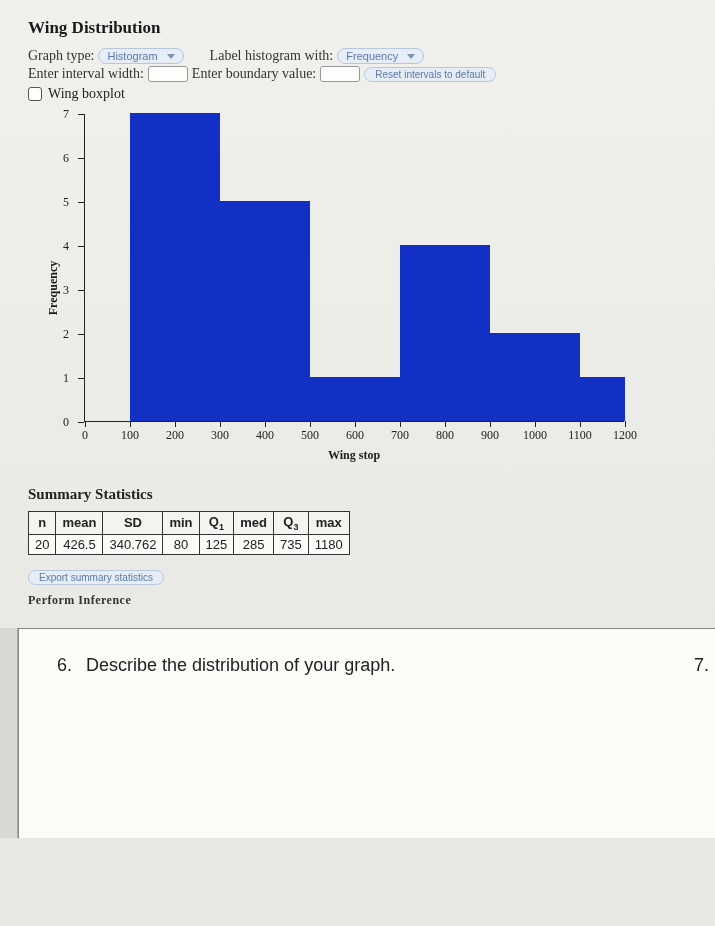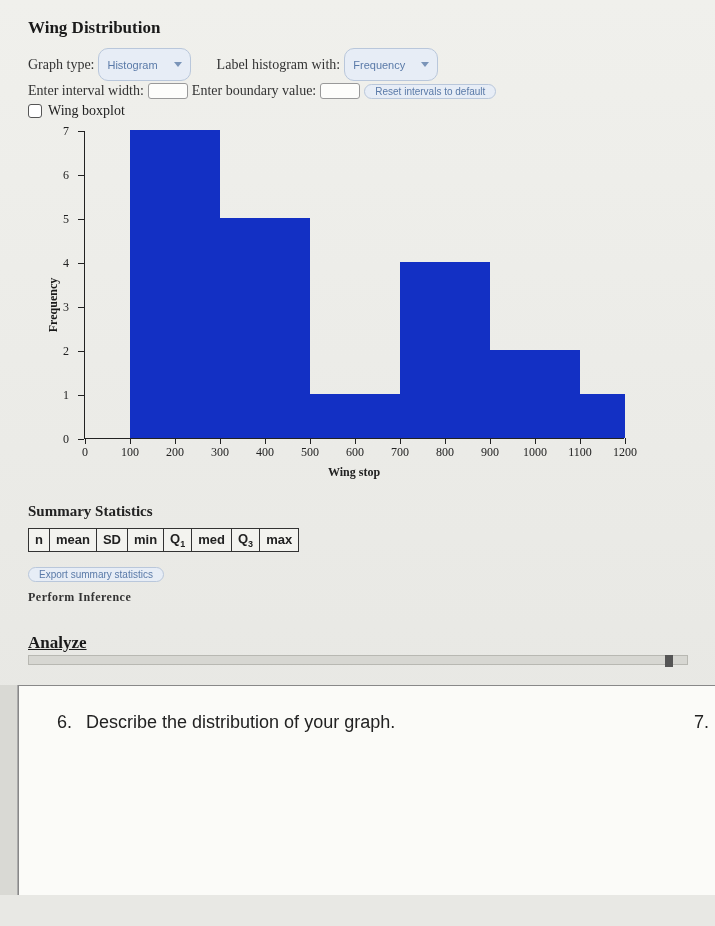--- a/index.html
+++ b/index.html
@@ -28,30 +28,30 @@
     align-items: center;
     gap: 4px;
     flex-wrap: wrap;
     margin-bottom: 2px;
     text-align: right;
   }
   .controls-row .label { white-space: nowrap; }
   .pill {
     display: inline-flex;
     align-items: center;
-    gap: 16px;
+    gap: 9px;
     background: #e7edf6;
     border: 1px solid #b9c7db;
     border-radius: 10px;
     padding: 1px 8px;
     font-size: 11px;
     color: #5a7aa8;
     font-family: Arial, sans-serif;
     min-width: 60px;
-    height: 33px;
+    height: 16px;
   }
   .pill .arrow {
     width: 0; height: 0;
     border-left: 4px solid transparent;
     border-right: 4px solid transparent;
     border-top: 5px solid #7a94b8;
     margin-left: auto;
   }
   .small-input {
     display: inline-block;
@@ -346,35 +346,39 @@
         <tr id="stats-head">
           <th>n</th>
           <th>mean</th>
           <th>SD</th>
           <th>min</th>
           <th>Q<span class="sub">1</span></th>
           <th>med</th>
           <th>Q<span class="sub">3</span></th>
           <th>max</th>
         </tr>
+    <tr id="stats-row">
+          <td>20</td>
+          <td>426.5</td>
+          <td>340.762</td>
+          <td>80</td>
+          <td>125</td>
+          <td>285</td>
+          <td>735</td>
+          <td>1180</td>
+        </tr>
   </tbody>
     </table>
 
   <div class="export-btn">
     <span class="link-btn">Export summary statistics</span>
   </div>
 
   <div class="cutoff">Perform Inference</div>
 
-  <div class="analyze-bar">
-    <div class="analyze-label">Analyze</div>
-    <div class="progress">
-      <div class="thumb"></div>
-    </div>
-  </div>
 
   <div class="qbox-wrap">
     <div class="spacer-left"></div>
     <div class="qbox">
       <div class="qrow">
         <span class="qnum">6.</span>
         <span class="qtext">Describe the distribution of your graph.</span>
       </div>
       <div class="q7">7.</div>
     </div>

